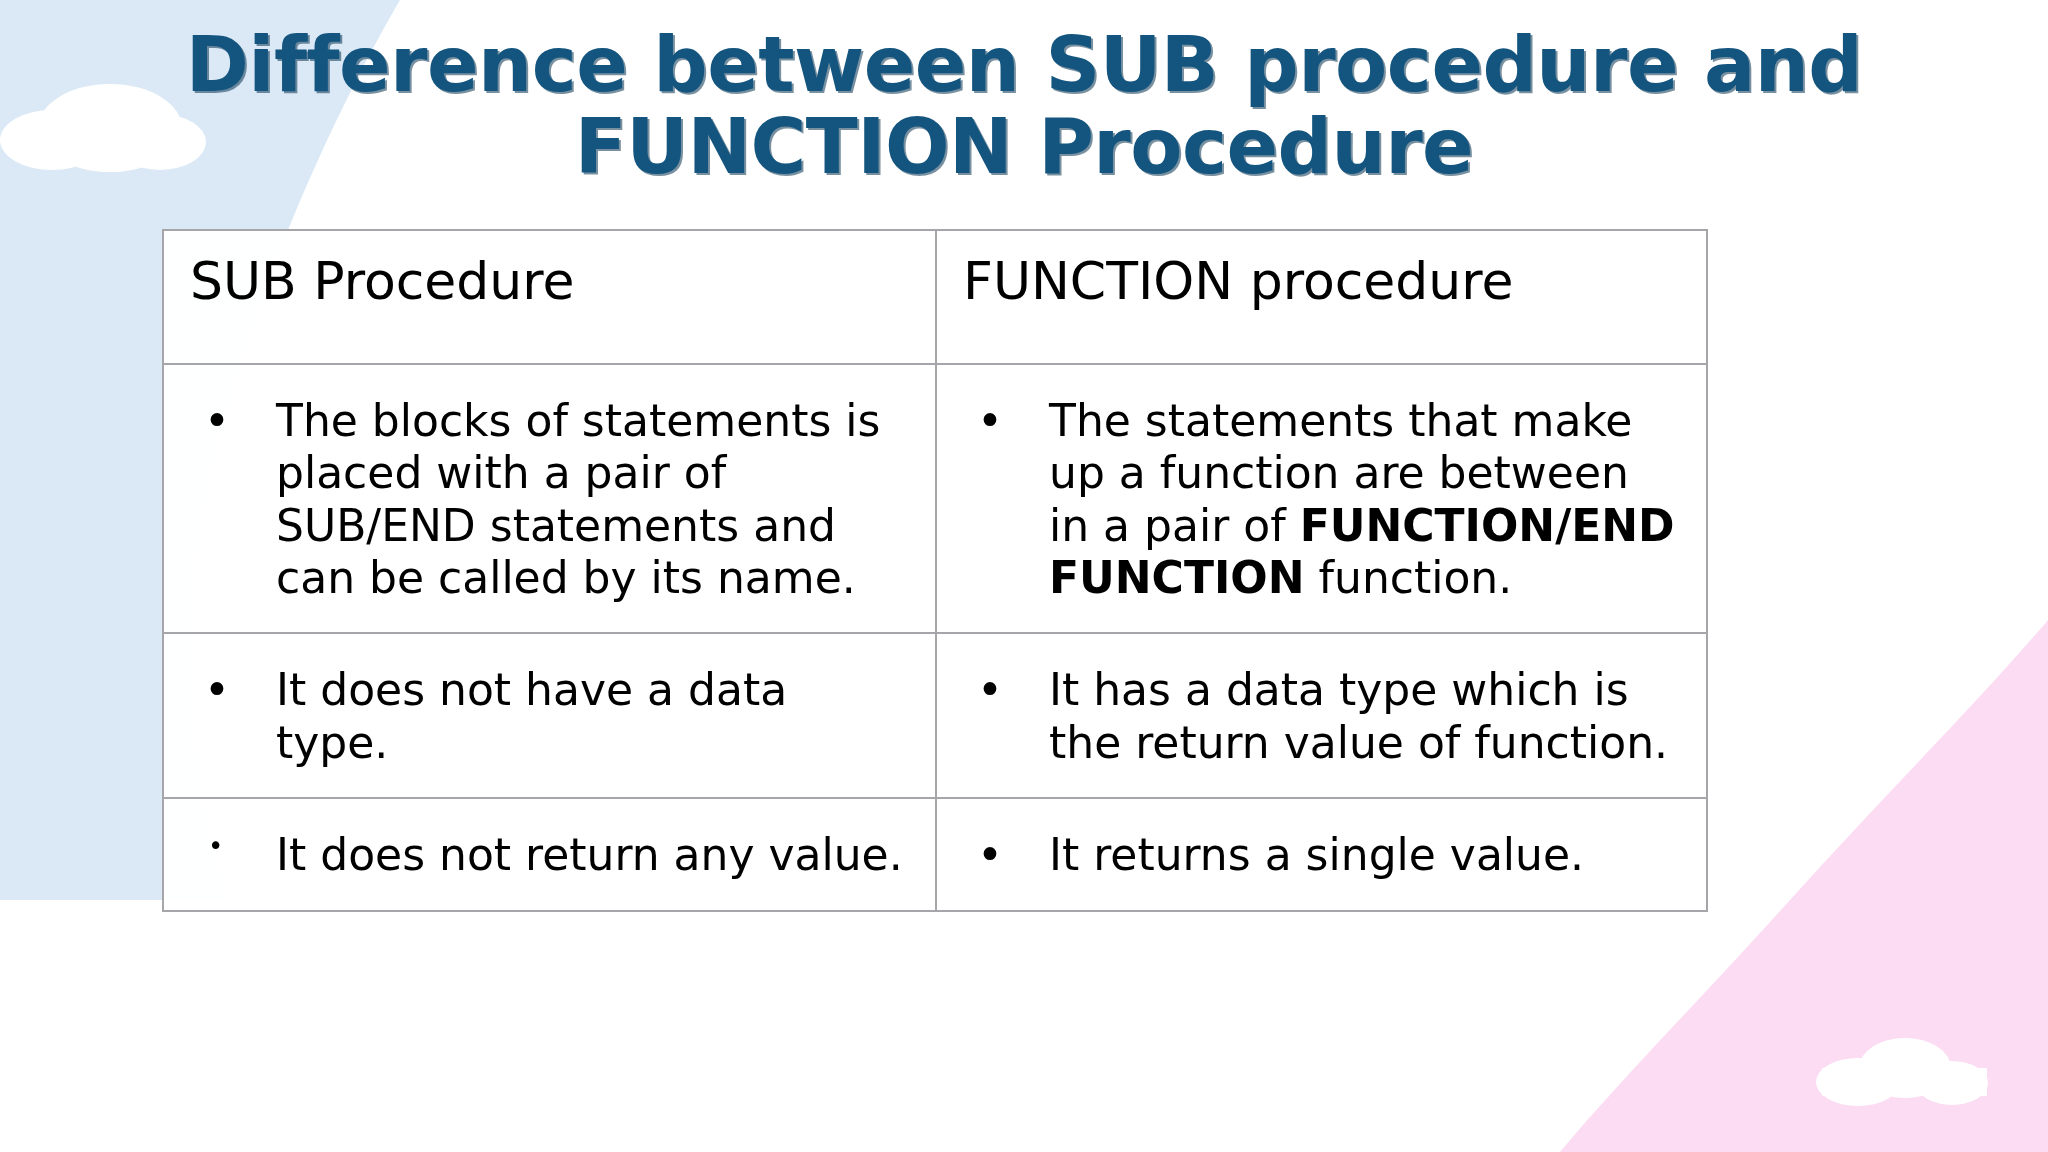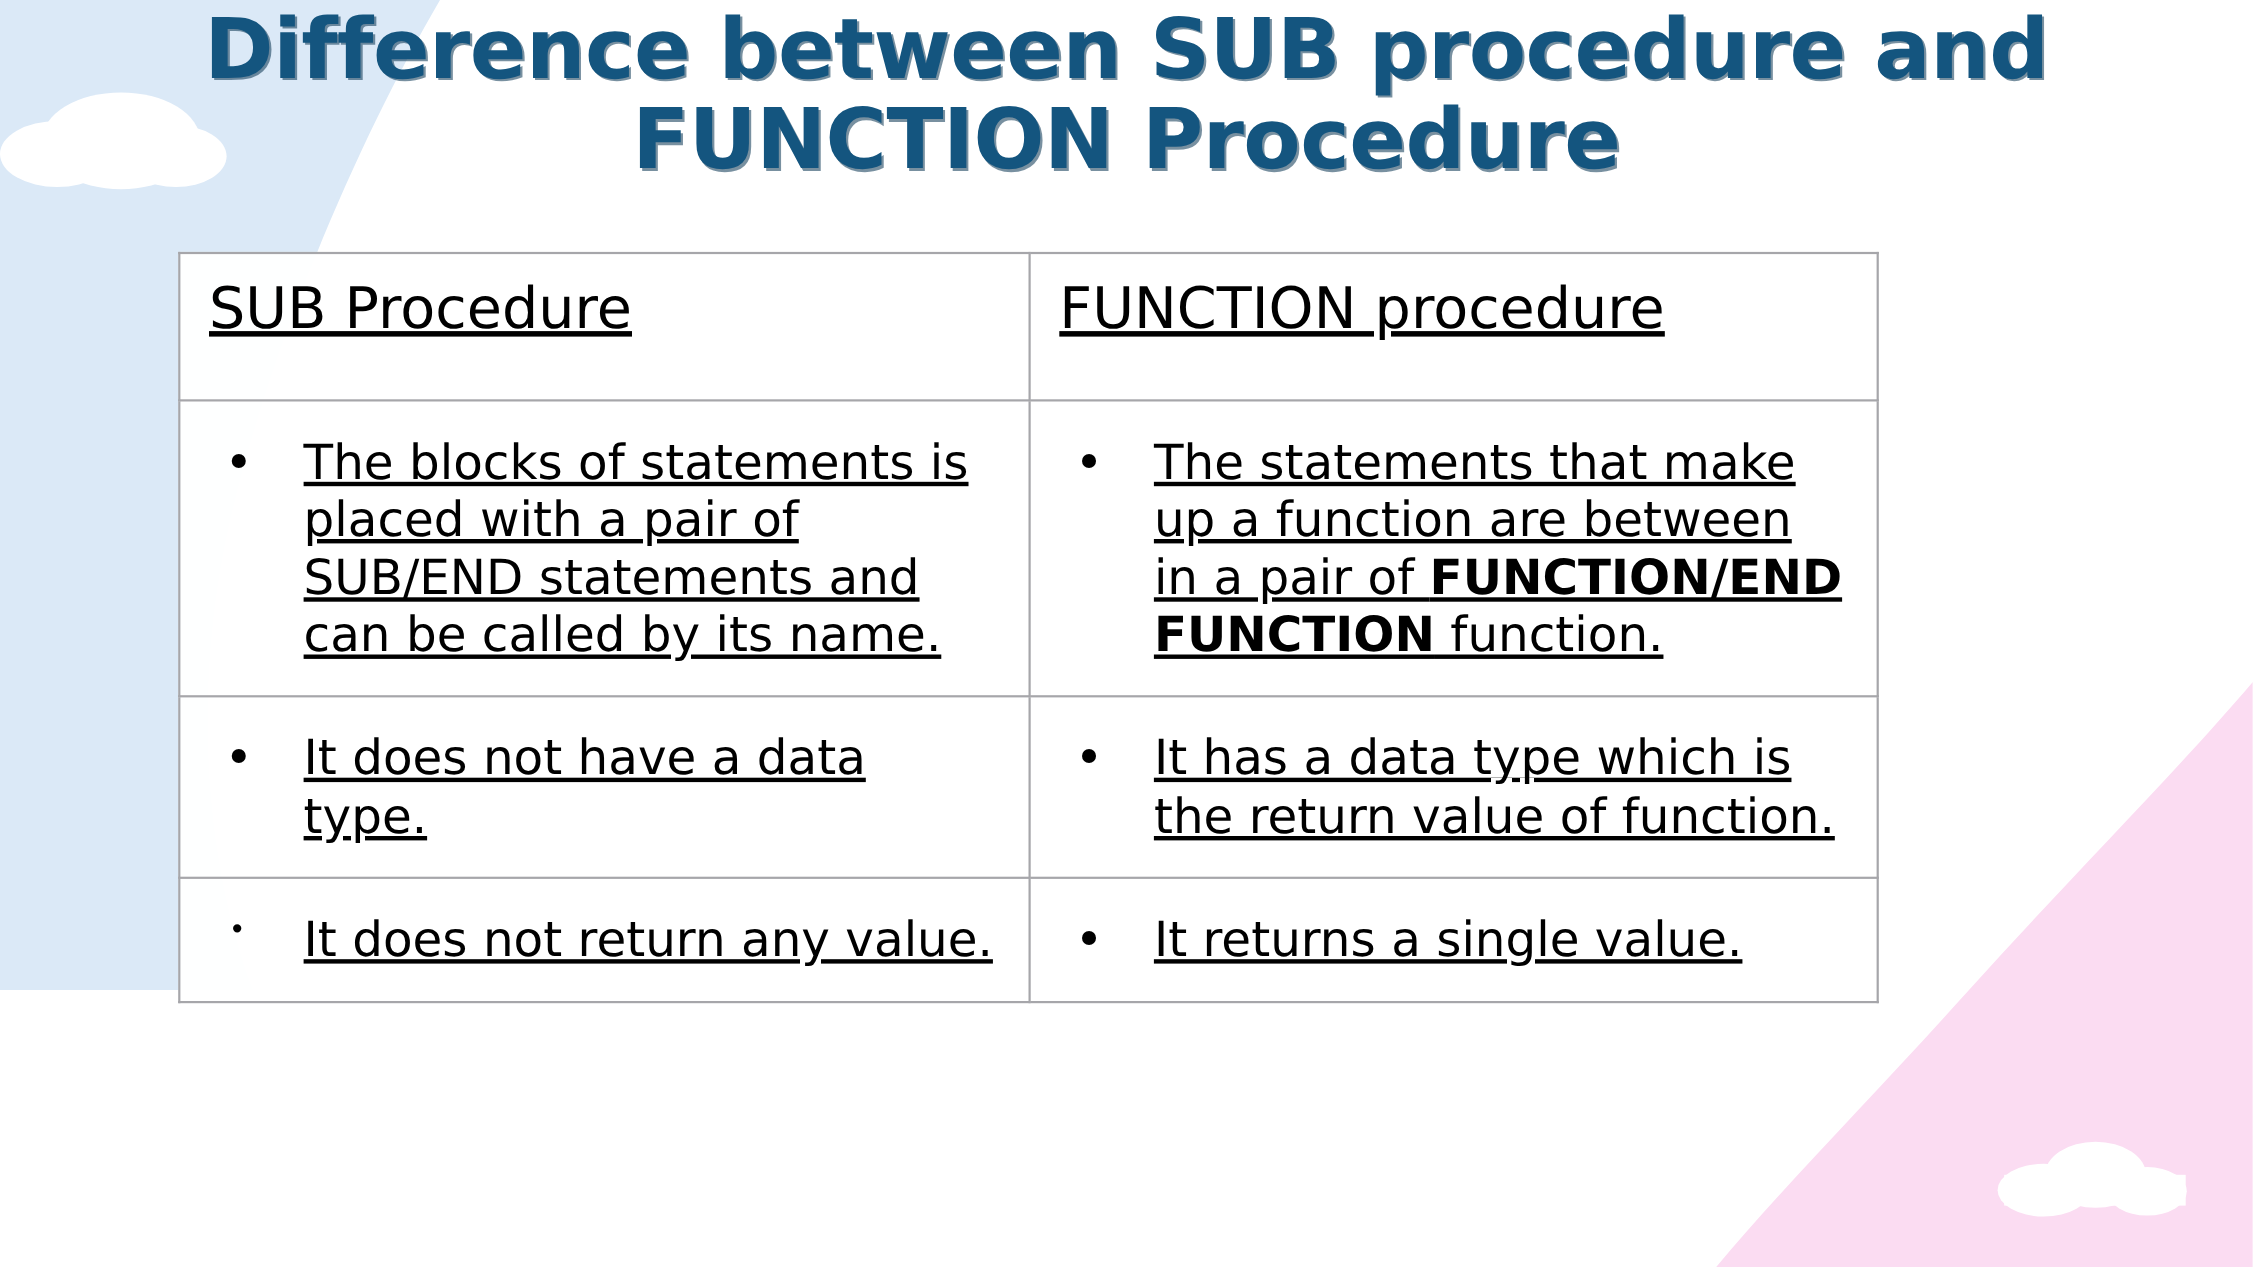--- a/index.html
+++ b/index.html
@@ -30,21 +30,21 @@
     top: 0;
     width: 2048px;
     height: 1152px;
     pointer-events: none;
   }
 
   
   #title {
     position: absolute;
     left: 0;
-    top: 4px;
+    top: 24px;
     width: 2048px;
     text-align: center;
     font-family: "DejaVu Sans", sans-serif;
     font-weight: bold;
     font-size: 76px;
     line-height: 1.08;
     letter-spacing: -0.5px;
     color: #14557f;
     text-shadow: 2px 2px 0 rgba(10, 52, 82, 0.55);
     z-index: 5;
@@ -57,21 +57,20 @@
   #compare-table {
     position: absolute;
     left: 162px;
     top: 229px;
     width: 1544px;
     height: 669px;
     border-collapse: collapse;
     table-layout: fixed;
     background: rgba(255,255,255,0.86);
     z-index: 6;
-    text-decoration: underline;
   }
   #compare-table col.c1 { width: 773px; }
   #compare-table col.c2 { width: 771px; }
 
   #compare-table td {
     border: 2px solid #a6a6aa;
     vertical-align: top;
     padding: 0;
     background: rgba(255,255,255,0.80);
   }

